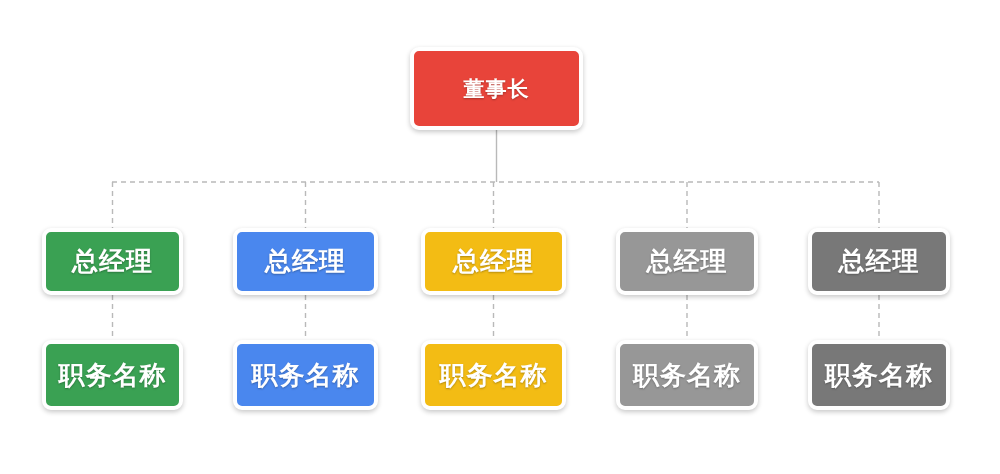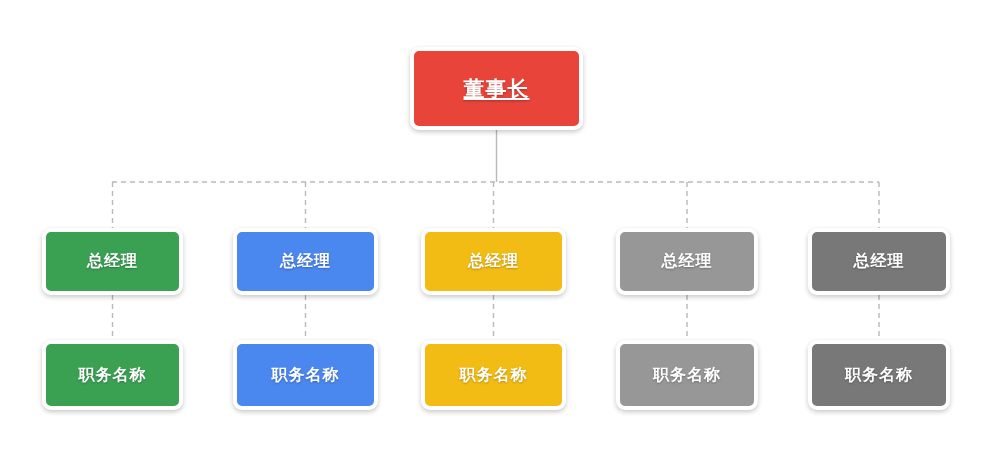--- a/index.html
+++ b/index.html
@@ -33,30 +33,29 @@
     border-radius: 9px;
     display: flex;
     align-items: center;
     justify-content: center;
     border: 4px solid #ffffff;
     box-shadow: 0 2px 5px rgba(0,0,0,0.22);
     z-index: 2;
   }
   .node-label {
     color: #ffffff;
-    font-size: 16px;
+    font-size: 26px;
     font-weight: bold;
     letter-spacing: 1px;
     text-shadow: 0 1px 2px rgba(0,0,0,0.28);
     white-space: nowrap;
     user-select: none;
   }
   .root .node-label {
     font-size: 21px;
-    text-decoration: underline;
   }
 </style>
 </head>
 <body>
 
 <div id="chart-canvas">
 
   <svg class="connectors" viewBox="0 0 1000 474" xmlns="http://www.w3.org/2000/svg">
     <g id="connector-group" fill="none" stroke-linecap="butt">
         <line x1="496.5" y1="130" x2="496.5" y2="182" stroke="#b9b9b9" stroke-width="1.4" stroke-dasharray="0"></line>

